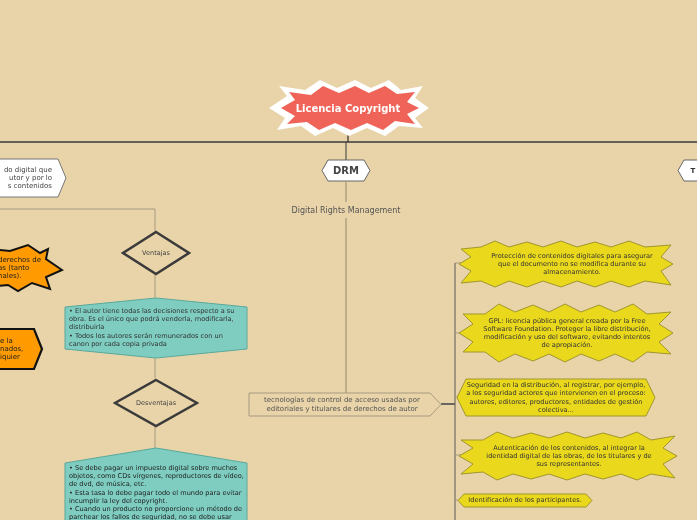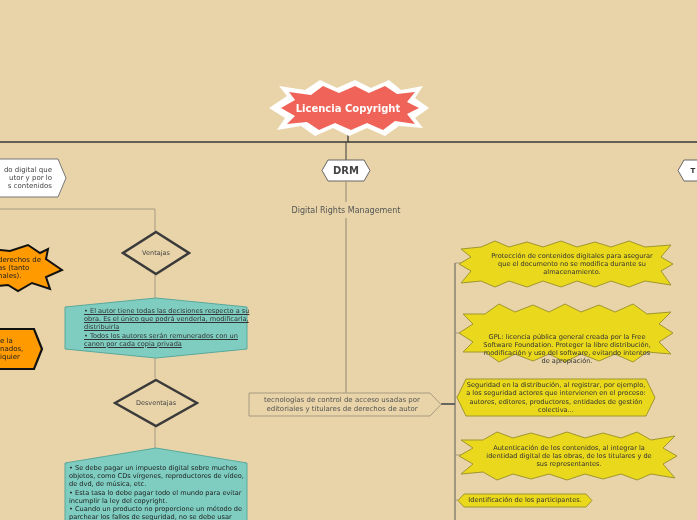--- a/index.html
+++ b/index.html
@@ -91,21 +91,21 @@
   <svg width="70" height="46" class="abs" style="left:0;top:0">
     <polygon points="35,2 68,23 35,44 2,23" fill="#e8d4a8" stroke="#3a3a3a" stroke-width="2.5"></polygon>
   </svg>
   <div class="txt" style="left:0;top:0;width:70px;height:46px;font-size:6.5px;color:#444;">Ventajas</div>
 </div>
 
 <div class="abs" style="left:64px;top:297px;width:184px;height:62px;">
   <svg width="184" height="62" class="abs" style="left:0;top:0">
     <polygon points="1,10 92,1 183,10 183,52 92,61 1,52" fill="#7ecdc0" stroke="#5aa89c" stroke-width="1"></polygon>
   </svg>
-  <div class="abs t6" style="left:20px;top:10px;width:174px;color:#333;text-decoration:underline;">
+  <div class="abs t6" style="left:5px;top:10px;width:174px;color:#333;">
     <div>•       El autor tiene todas las decisiones respecto a su obra. Es el único que podrá venderla, modificarla, distribuirla</div>
     <div>•       Todos los autores serán remunerados con un canon por cada copia privada</div>
   </div>
 </div>
 
 <div class="abs" style="left:113px;top:378px;width:86px;height:50px;">
   <svg width="86" height="50" class="abs" style="left:0;top:0">
     <polygon points="43,2 84,25 43,48 2,25" fill="#e8d4a8" stroke="#3a3a3a" stroke-width="2.5"></polygon>
   </svg>
   <div class="txt" style="left:0;top:0;width:86px;height:50px;font-size:6.5px;color:#444;">Desventajas</div>
@@ -133,21 +133,21 @@
   <svg width="218" height="50" class="abs" style="left:0;top:0">
     <polygon points="4,10 24,8 38,2 52,8 70,3 86,8 104,2 120,8 138,3 154,8 172,2 188,8 214,6 204,18 216,25 204,32 214,46 188,42 172,48 154,42 138,48 120,42 104,48 86,42 70,48 52,42 38,48 24,42 4,44 14,32 2,25 14,18" fill="#ead81c" stroke="#a09630" stroke-width="1"></polygon>
   </svg>
   <div class="txt t6" style="left:28px;top:0;width:174px;height:50px;color:#333;">Protección de contenidos digitales para asegurar que el documento no se modifica durante su almacenamiento.</div>
 </div>
 
 <div class="abs" style="left:457px;top:302px;width:218px;height:62px;">
   <svg width="218" height="62" class="abs" style="left:0;top:0">
     <polygon points="6,12 28,12 42,2 58,10 76,3 92,10 108,2 124,10 142,3 158,10 176,2 190,12 214,10 202,22 216,31 202,40 214,52 190,50 176,60 158,52 142,59 124,52 108,60 92,52 76,59 58,52 42,60 28,50 6,50 16,40 2,31 16,22" fill="#ead81c" stroke="#a09630" stroke-width="1"></polygon>
   </svg>
-  <div class="txt t6" style="left:24px;top:16px;width:172px;height:62px;color:#333;">GPL: licencia pública general creada por la Free Software Foundation. Proteger la libre distribución, modificación y uso del software, evitando intentos de apropiación.</div>
+  <div class="txt t6" style="left:24px;top:0;width:172px;height:62px;color:#333;">GPL: licencia pública general creada por la Free Software Foundation. Proteger la libre distribución, modificación y uso del software, evitando intentos de apropiación.</div>
 </div>
 
 <div class="abs" style="left:456px;top:378px;width:200px;height:39px;">
   <svg width="200" height="39" class="abs" style="left:0;top:0">
     <polygon points="10,1 190,1 199,19.5 190,38 10,38 1,19.5" fill="#ead81c" stroke="#a09630" stroke-width="1"></polygon>
   </svg>
   <div class="txt t6" style="left:10px;top:0;width:180px;height:39px;color:#333;">Seguridad en la distribución, al registrar, por ejemplo, a los seguridad actores que intervienen en el proceso: autores, editores, productores, entidades de gestión colectiva...</div>
 </div>
 
 <div class="abs" style="left:457px;top:430px;width:222px;height:52px;padding-left:12px;">

